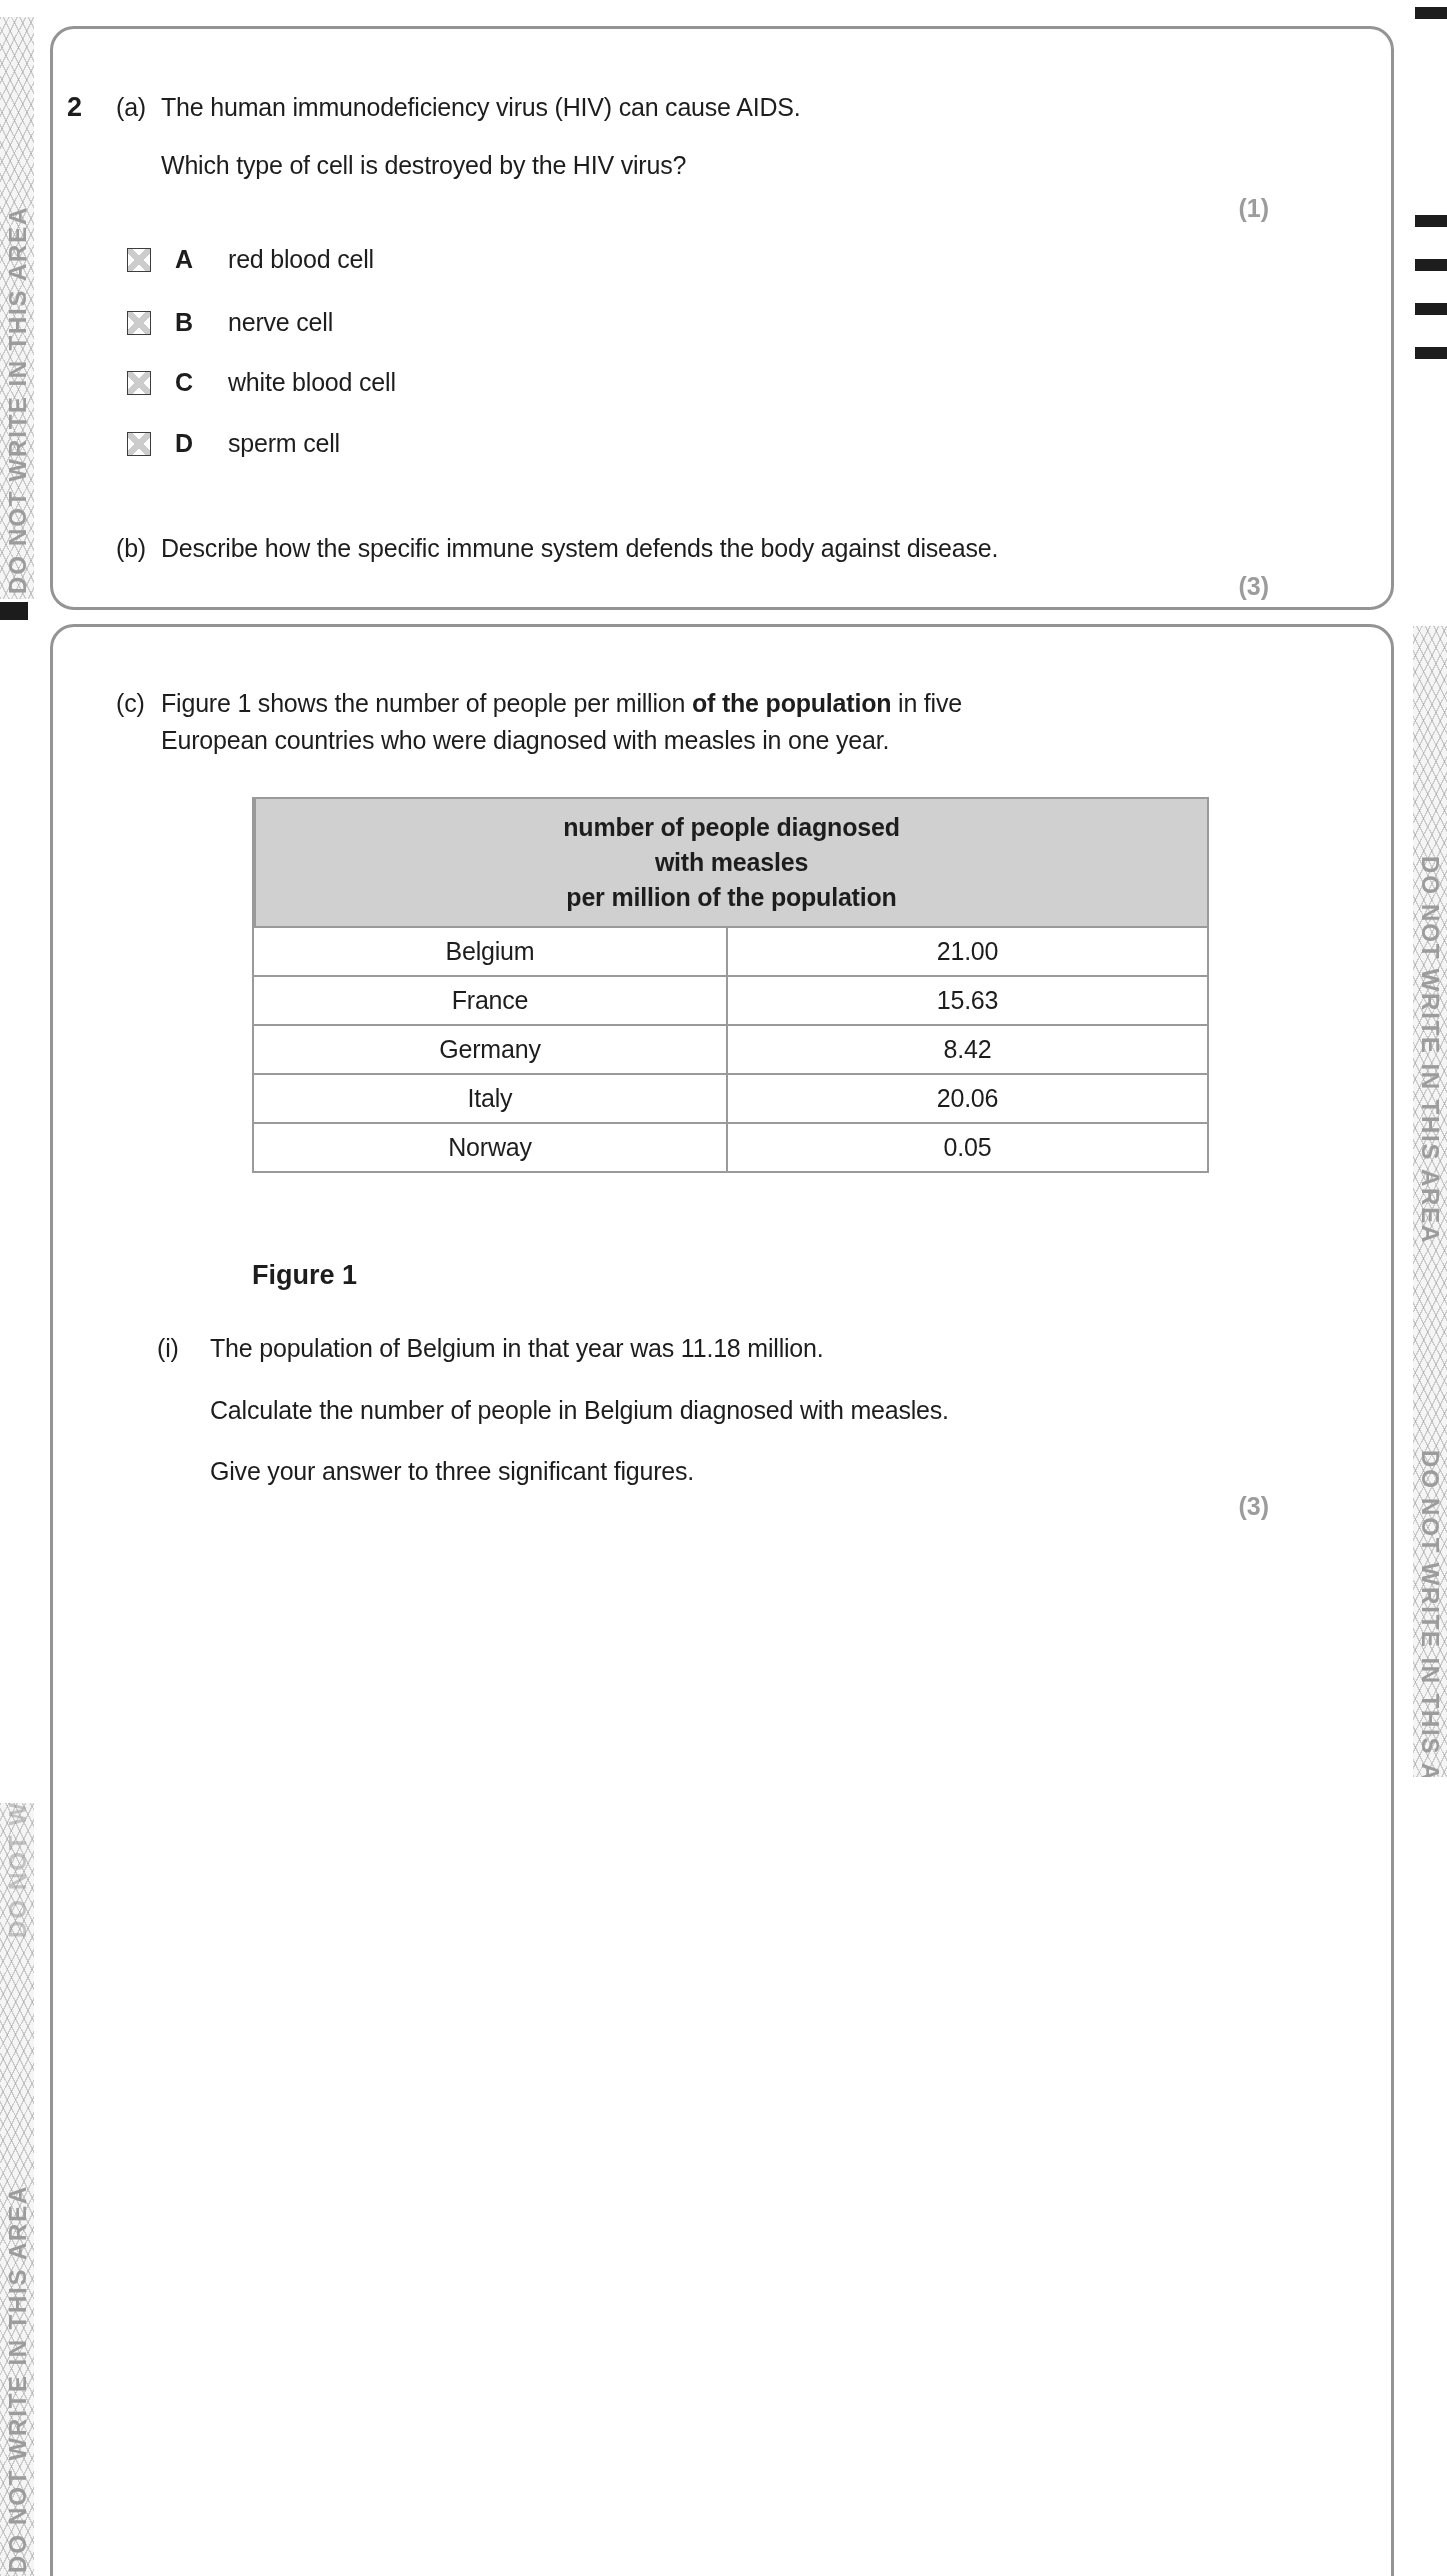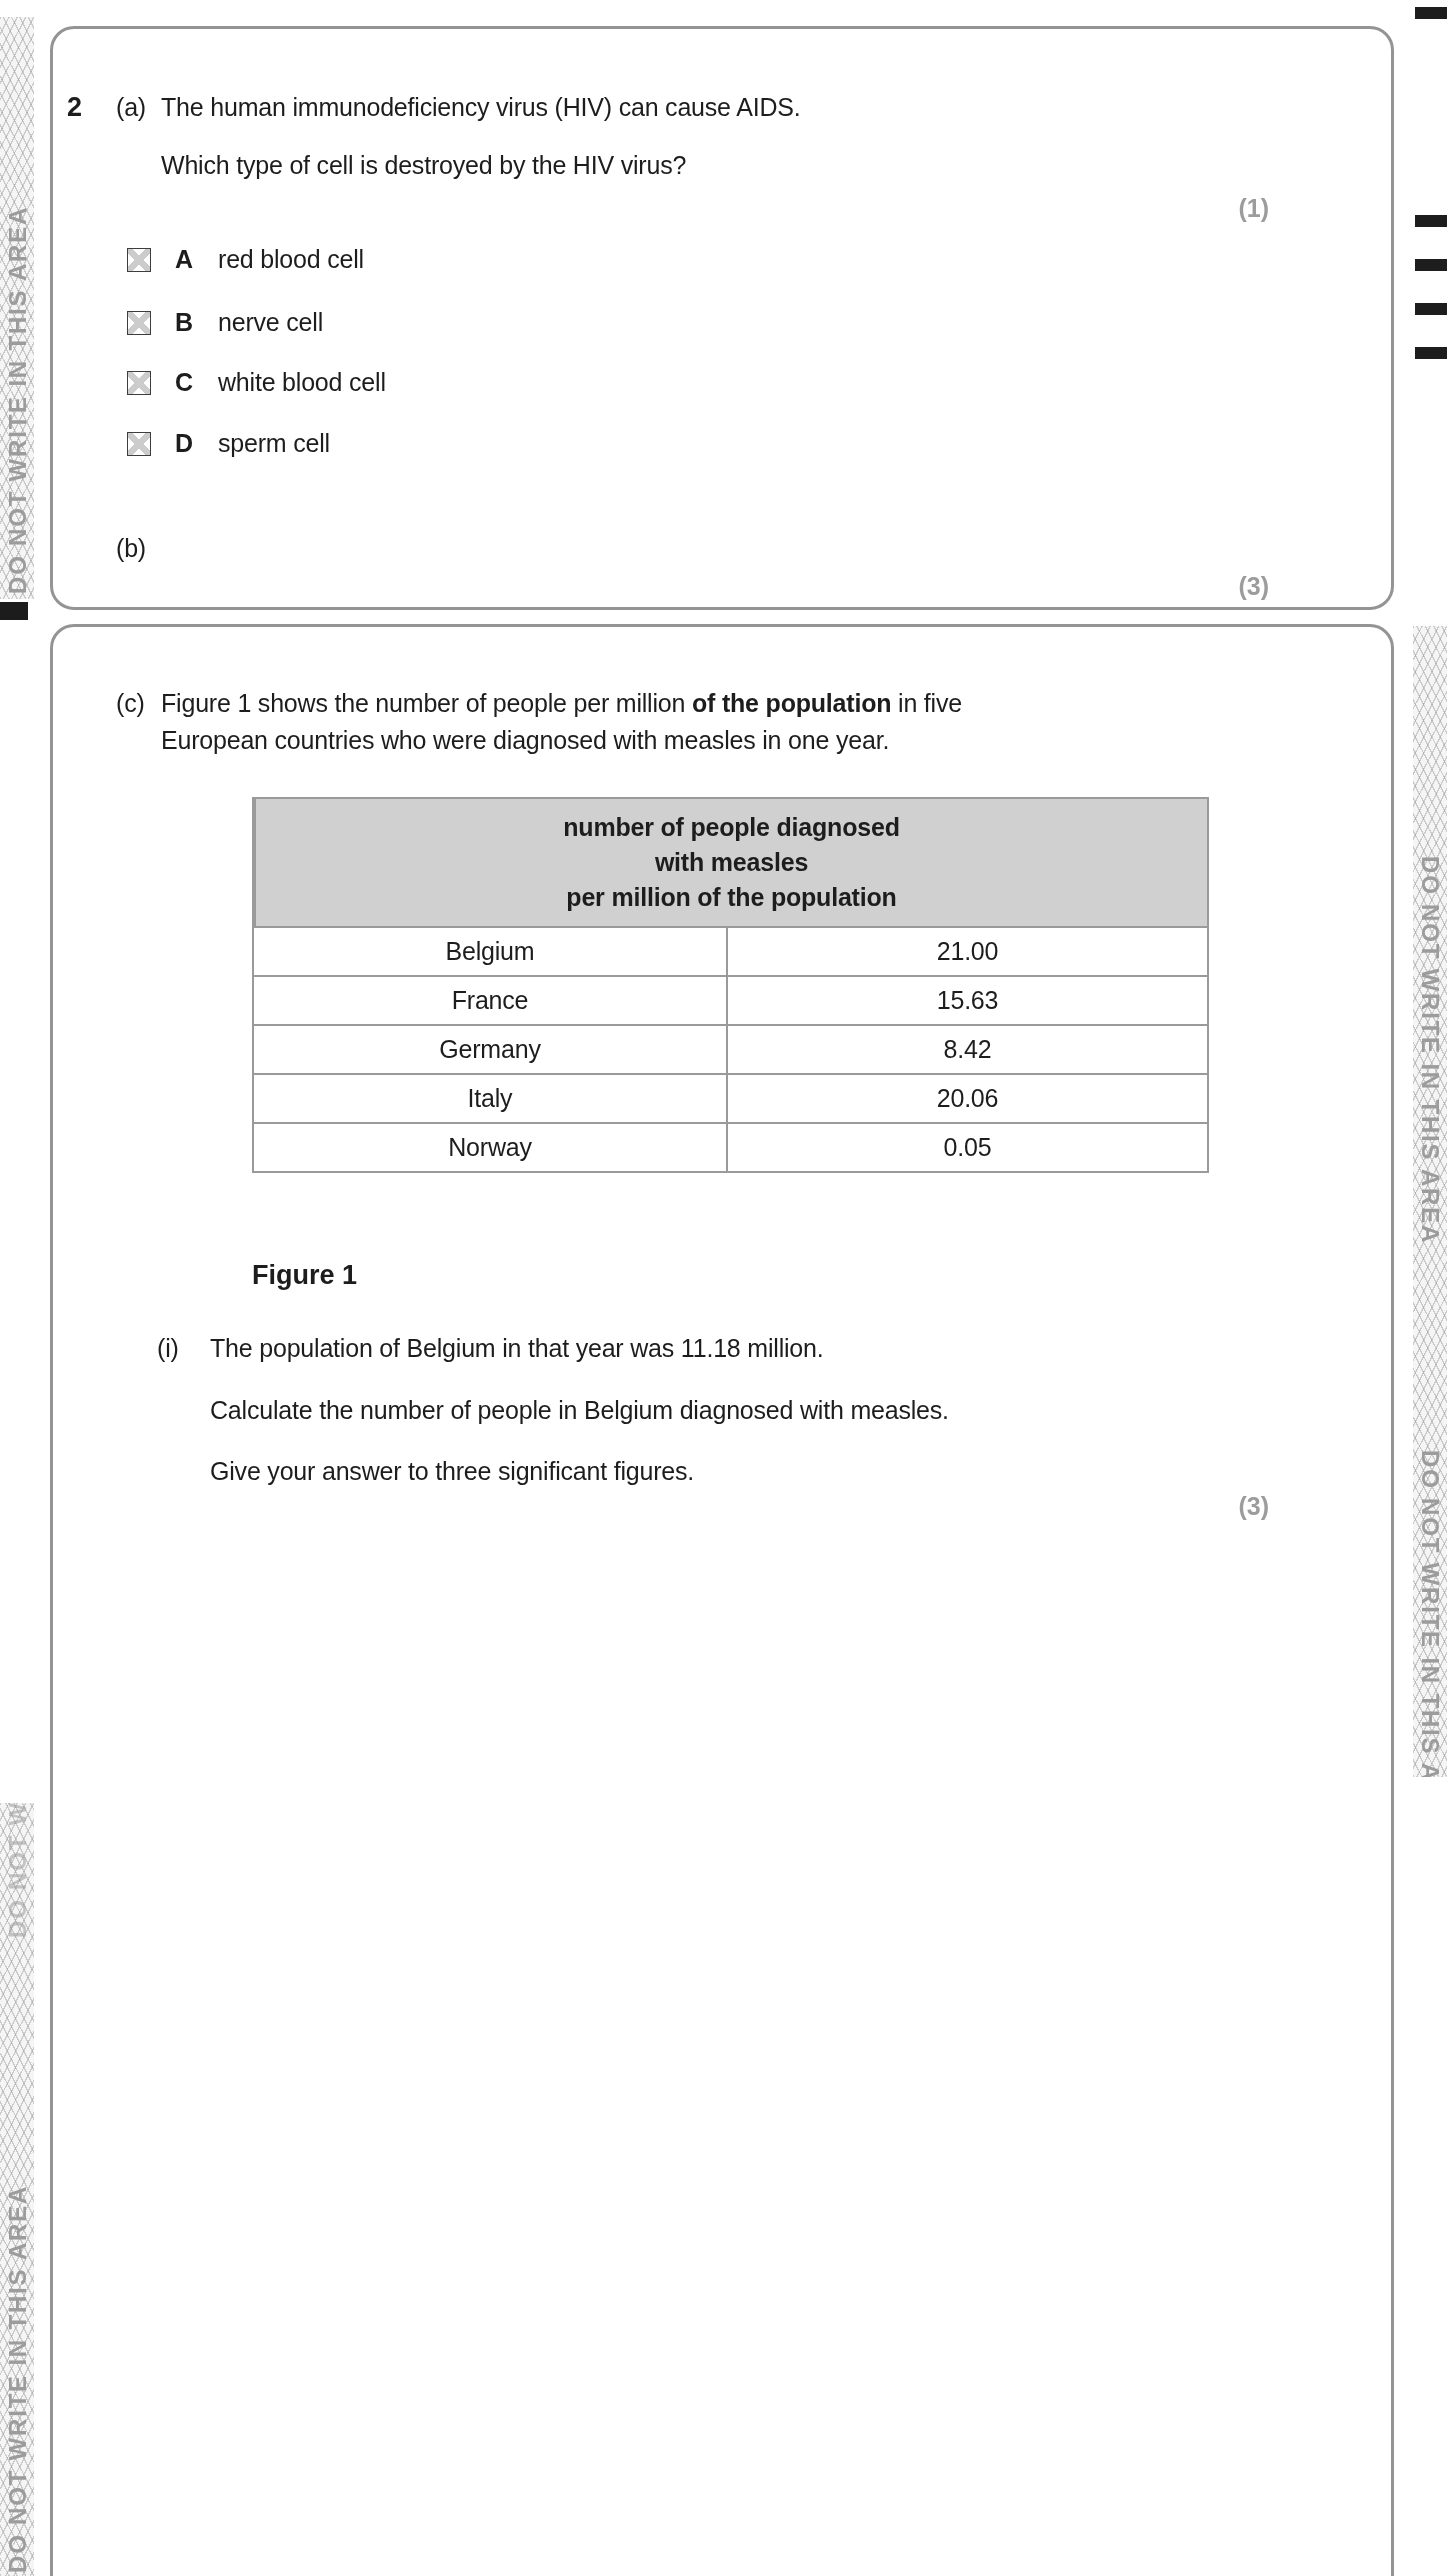--- a/index.html
+++ b/index.html
@@ -105,21 +105,21 @@
   .opt-box {
     width: 24px; height: 24px;
     border: 1.8px solid #3d3d3d;
     background:
       linear-gradient(45deg,  transparent 40%, #cccccc 40% 60%, transparent 60%),
       linear-gradient(135deg, transparent 40%, #cccccc 40% 60%, transparent 60%),
       #ffffff;
     flex: 0 0 auto;
   }
   .opt-letter { font-weight: bold; margin-left: 24px; width: 22px; }
-  .opt-text   { margin-left: 21px; text-align: right; }
+  .opt-text   { margin-left: 31px; text-align: right; }
 
   
   .dtable {
     position: absolute;
     left: 252px; top: 797px;
     width: 957px;
     border: 2.8px solid #9a9a9a;
     background: #ffffff;
   }
   .trow { display: flex; }
@@ -194,20 +194,21 @@
     <span class="opt-letter">C</span>
     <span class="opt-text">white blood cell</span>
   </div>
   <div class="opt" style="top:428px;">
     <span class="opt-box"></span>
     <span class="opt-letter">D</span>
     <span class="opt-text">sperm cell</span>
   </div>
 
   <div class="line" style="left:116px; top:533px;">(b)</div>
+  <div class="line" style="left:161px; top:533px;">Describe how the specific immune system defends the body against disease.</div>
   <div class="mark" style="top:571px;">(3)</div>
 
   <div class="line" style="left:116px; top:688px;">(c)</div>
   <div class="line" style="left:161px; top:688px;"><span>Figure 1 shows the number of people per million </span><span class="b">of the population</span><span> in five</span></div>
   <div class="line" style="left:161px; top:725px;">European countries who were diagnosed with measles in one year.</div>
 
   <div class="dtable">
     <div class="trow th-row">
       <div class="cell c2">
         <div class="hdr-lines">

